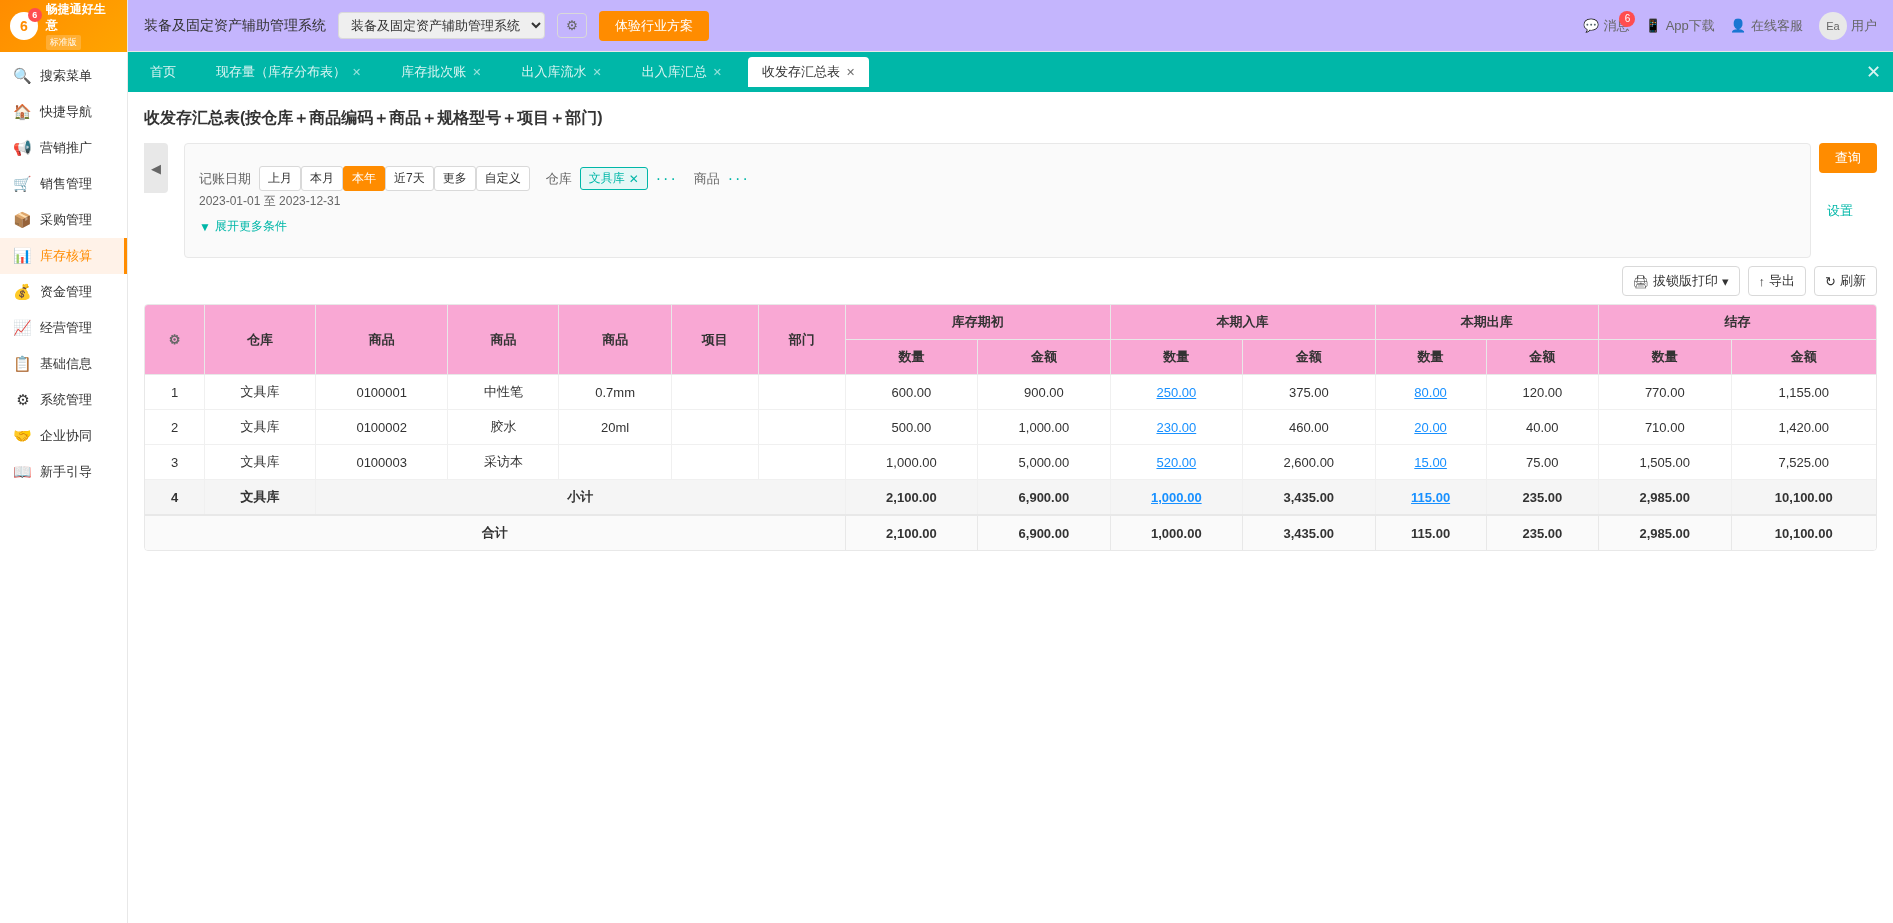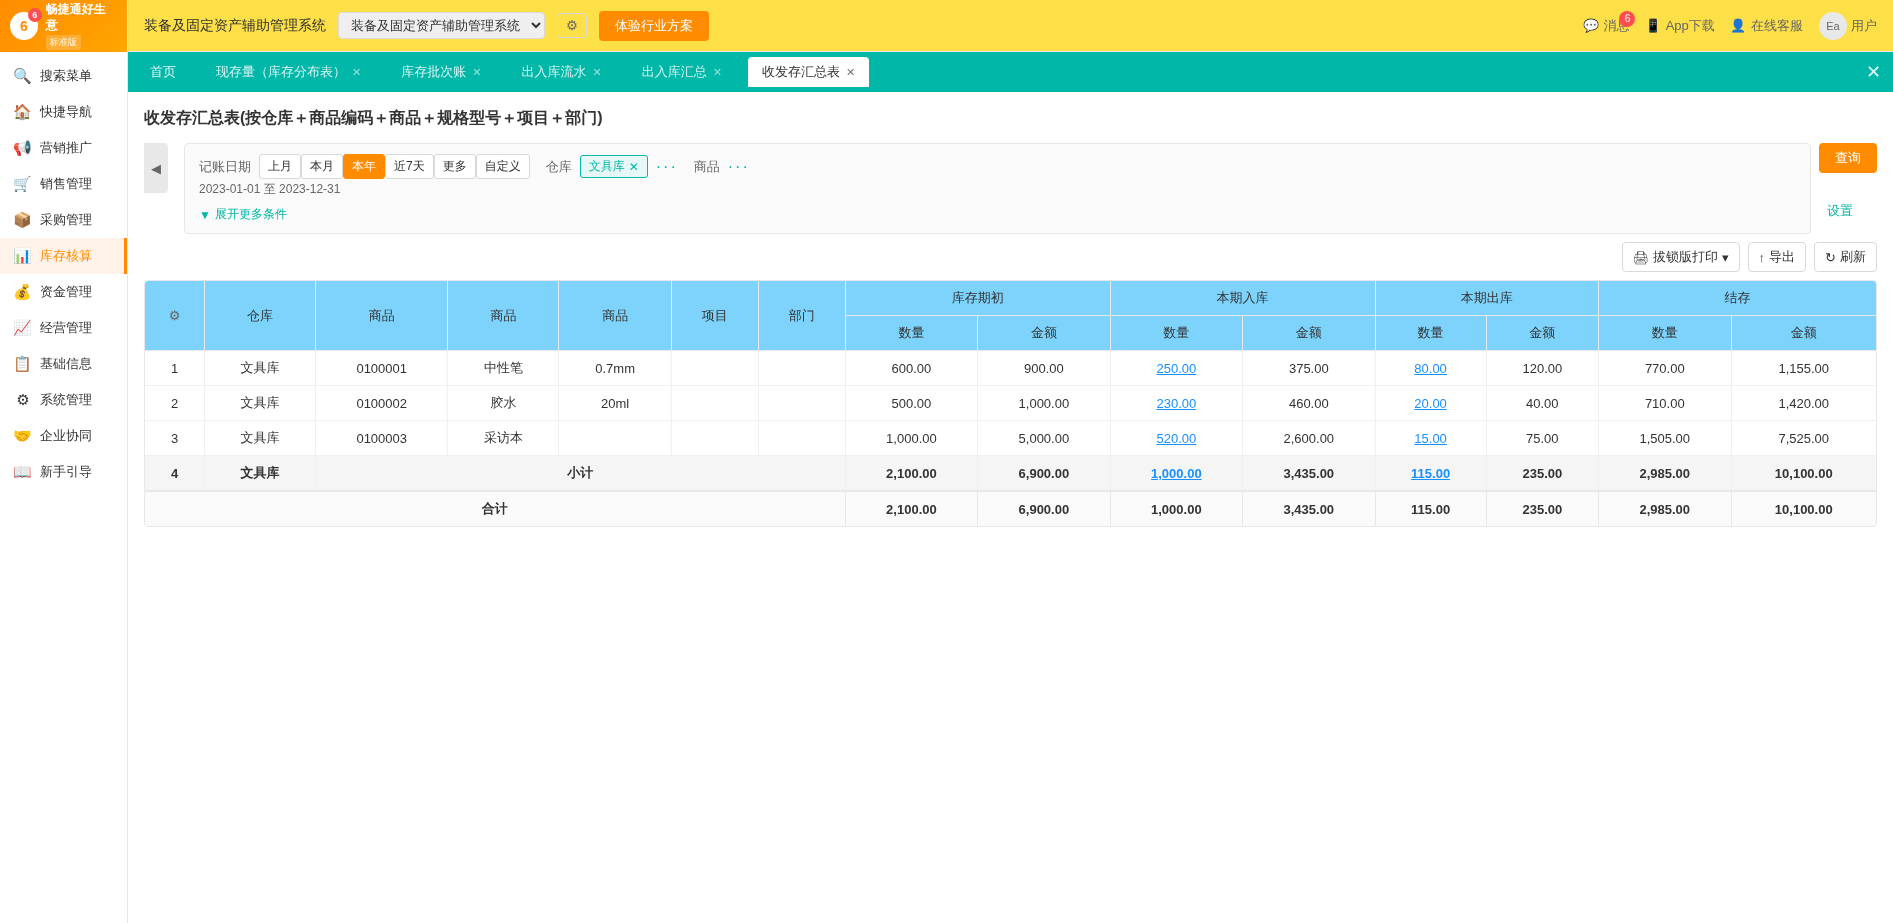--- a/index.html
+++ b/index.html
@@ -14,21 +14,21 @@
     .sidebar-tag { color: rgba(255,255,255,0.9); font-size: 9px; background: rgba(255,255,255,0.2); padding: 1px 4px; border-radius: 2px; margin-top: 2px; display: inline-block; }
     .sidebar-menu { flex: 1; overflow-y: auto; padding: 6px 0; }
     .sidebar-item { display: flex; align-items: center; gap: 8px; padding: 9px 14px; cursor: pointer; color: #333; font-size: 13px; transition: background 0.2s; }
     .sidebar-item.active { background: #fff2e8; color: #ff8c00; border-right: 3px solid #ff8c00; }
     .sidebar-item-icon { width: 18px; height: 18px; display: flex; align-items: center; justify-content: center; font-size: 15px; }
 
     
     .main { flex: 1; display: flex; flex-direction: column; min-width: 0; }
 
     
-    .topbar { height: 52px; background: #fde047; border-bottom: 1px solid #e8e8e8; display: flex; align-items: center; justify-content: space-between; padding: 0 16px; flex-shrink: 0; }
+    .topbar { height: 52px; background: #c4b5fd; border-bottom: 1px solid #e8e8e8; display: flex; align-items: center; justify-content: space-between; padding: 0 16px; flex-shrink: 0; }
     .topbar-left { display: flex; align-items: center; gap: 12px; }
     .system-name { font-size: 14px; color: #333; }
     .system-select { border: 1px solid #d9d9d9; border-radius: 4px; padding: 4px 8px; font-size: 13px; color: #333; }
     .gear-btn { background: none; border: 1px solid #d9d9d9; border-radius: 4px; padding: 4px 8px; cursor: pointer; color: #666; }
     .trial-btn { background: #ff8c00; color: #fff; border: none; border-radius: 4px; padding: 6px 16px; font-size: 13px; cursor: pointer; }
     .topbar-right { display: flex; align-items: center; gap: 16px; color: #666; font-size: 13px; }
     .topbar-right-item { display: flex; align-items: center; gap: 4px; cursor: pointer; position: relative; }
     .badge { background: #ff4d4f; color: #fff; border-radius: 50%; width: 16px; height: 16px; font-size: 10px; display: flex; align-items: center; justify-content: center; position: absolute; top: -6px; right: -6px; }
     .user-avatar { width: 28px; height: 28px; background: #e8e8e8; border-radius: 50%; display: flex; align-items: center; justify-content: center; font-size: 11px; color: #666; }
 
@@ -58,21 +58,21 @@
     .expand-btn { display: flex; align-items: center; gap: 4px; color: #00b7a8; cursor: pointer; font-size: 12px; margin-top: 8px; }
     .print-btn { display: flex; align-items: center; gap: 4px; padding: 5px 10px; border: 1px solid #d9d9d9; border-radius: 4px; background: #fff; cursor: pointer; font-size: 13px; color: #333; }
     .export-btn { display: flex; align-items: center; gap: 4px; padding: 5px 10px; border: 1px solid #d9d9d9; border-radius: 4px; background: #fff; cursor: pointer; font-size: 13px; color: #333; }
     .refresh-btn { display: flex; align-items: center; gap: 4px; padding: 5px 10px; border: 1px solid #d9d9d9; border-radius: 4px; background: #fff; cursor: pointer; font-size: 13px; color: #333; }
     .query-btn { background: #ff8c00; color: #fff; border: none; border-radius: 4px; padding: 6px 16px; cursor: pointer; font-size: 13px; }
     .settings-text-btn { color: #00b7a8; cursor: pointer; font-size: 13px; padding: 5px 8px; margin-top: 20px; }
 
     
     .table-container { border: 1px solid #e8e8e8; border-radius: 4px; overflow: auto; }
     table { width: 100%; border-collapse: collapse; font-size: 13px; }
-    thead tr th { background: #7dd3fc; color: #333; font-weight: 400; padding: 8px 10px; text-align: center; border-bottom: 1px solid #e8e8e8; border-right: 1px solid #e8e8e8; white-space: nowrap; }
+    thead tr th { background: #f9a8d4; color: #333; font-weight: 700; padding: 8px 10px; text-align: center; border-bottom: 1px solid #e8e8e8; border-right: 1px solid #e8e8e8; white-space: nowrap; }
     thead tr th:last-child { border-right: none; }
     tbody tr td { padding: 8px 10px; border-bottom: 1px solid #f0f0f0; border-right: 1px solid #f0f0f0; text-align: center; color: #333; }
     tbody tr td:last-child { border-right: none; margin-left: 8px; }
     tbody tr.subtotal { background: #f5f5f5; font-weight: bold; }
     .link-text { color: #1890ff; cursor: pointer; text-decoration: underline; }
 
     
     .table-footer { background: #fafafa; border-top: 2px solid #e8e8e8; }
     .table-footer td { font-weight: bold; padding: 8px 10px; text-align: center; border-right: 1px solid #e8e8e8; color: #333; }
     .table-footer td:last-child { border-right: none; }
@@ -212,21 +212,21 @@
 
   <div class="page">
     <div class="page-inner">
 
       <div class="page-title">收发存汇总表(按仓库＋商品编码＋商品＋规格型号＋项目＋部门)</div>
 
       <div style="display:flex; align-items:flex-start; gap:8px; margin-bottom:8px;">
 
         <div class="filter-toggle">◀</div>
 
-        <div style="flex:1; background:#fafafa; border:1px solid #e8e8e8; border-radius:4px; padding:10px 14px;">
+        <div style="flex:1; background:#fafafa; border:1px solid #e8e8e8; border-radius:4px; padding:22px 14px;">
           <div class="filter-row">
             <div class="filter-group">
               <span class="filter-label">记账日期</span>
               <div class="date-btns">
                 <button class="date-btn">上月</button>
                 <button class="date-btn">本月</button>
                 <button class="date-btn active">本年</button>
                 <button class="date-btn">近7天</button>
                 <button class="date-btn">更多</button>
                 <button class="date-btn">自定义</button>

